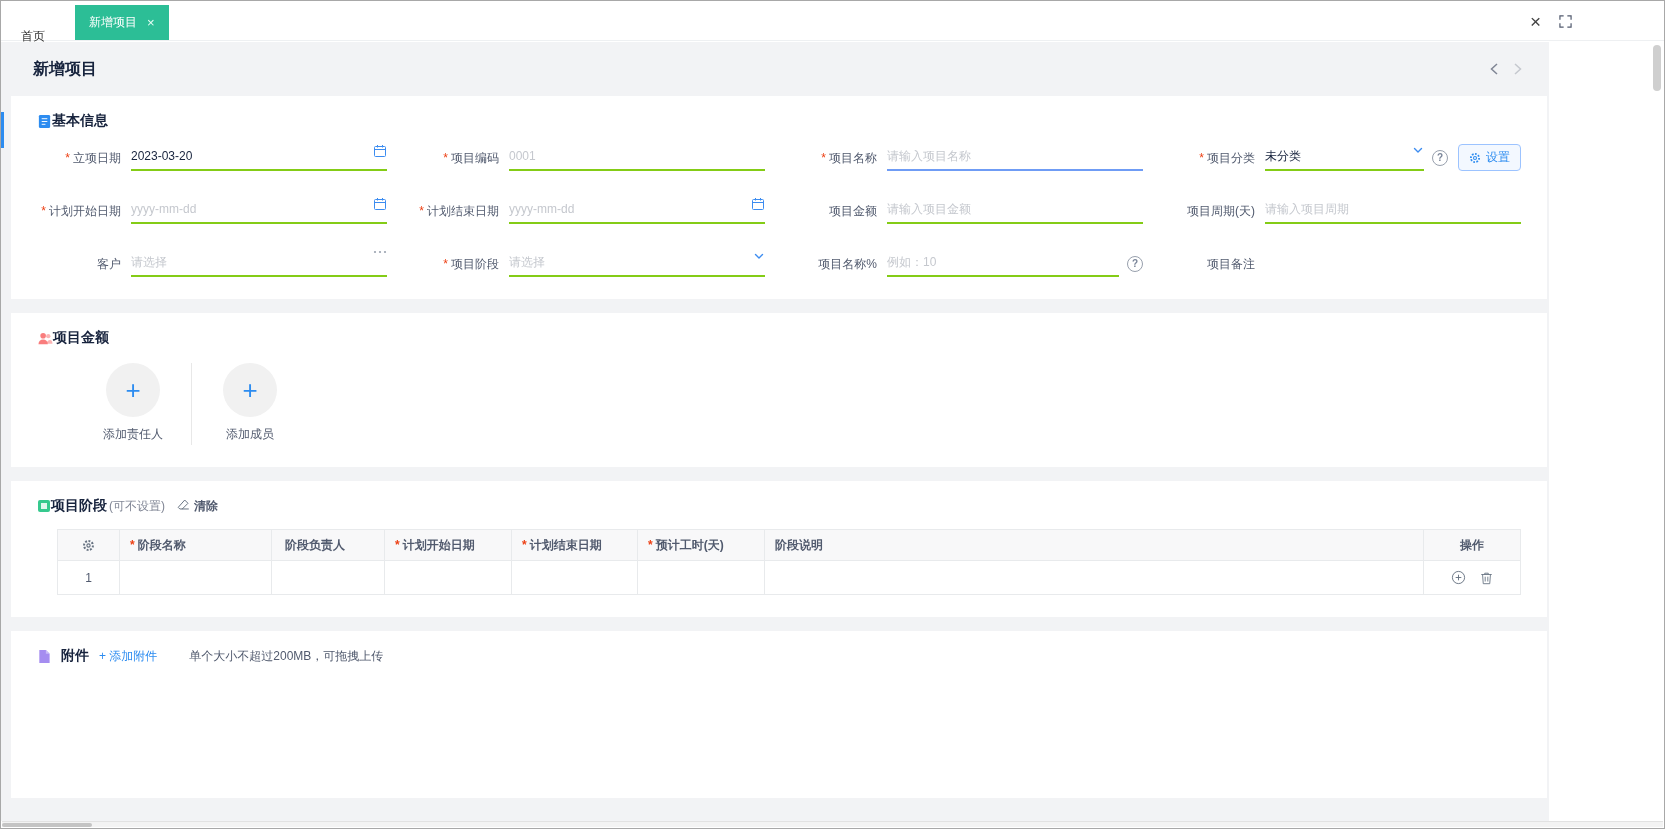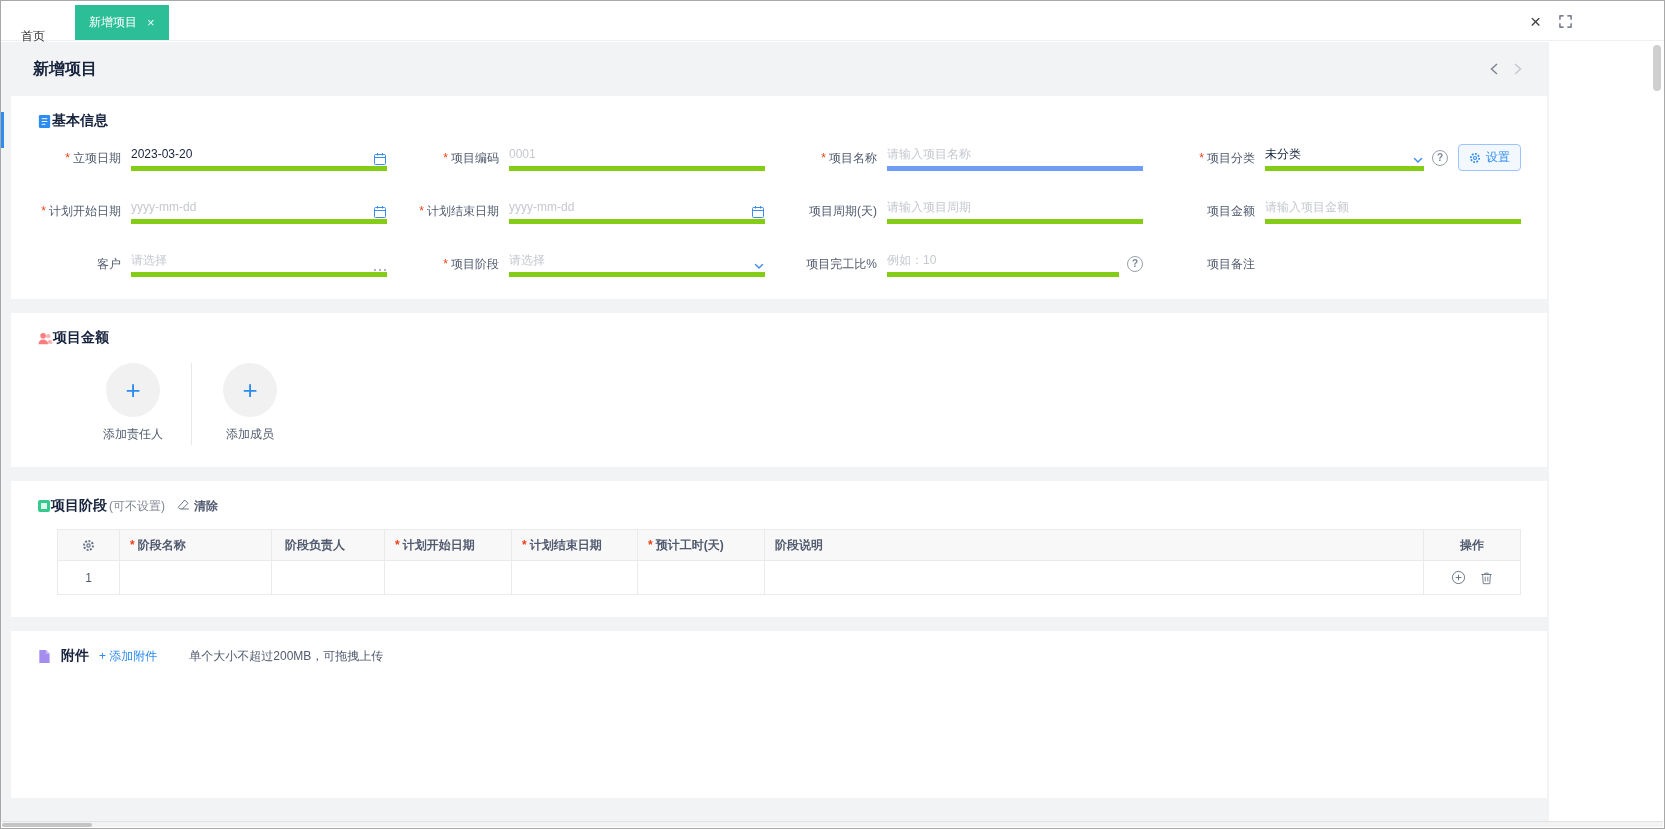--- a/index.html
+++ b/index.html
@@ -86,22 +86,22 @@
   }
   .field { display: flex; align-items: center; }
   .flabel {
     width: 94px; flex-shrink: 0;
     text-align: right; padding-right: 10px;
     color: #515a6e; line-height: 26px; white-space: nowrap;
   }
   .req { color: #ed4014; margin-right: 3px; }
   .fwrap {
     flex: 1; min-width: 0;
-    display: flex; align-items: flex-end;
-    border-bottom: 5px solid #84cc16;
+    display: flex; align-items: flex-start;
+    border-bottom: 2px solid #84cc16;
     height: 27px;
   }
   .fwrap.focus-underline { border-bottom-color: #6f9cf5; }
   .finput {
     border: none; outline: none; background: transparent;
     flex: 1; min-width: 0; font-size: 12px; color: #17233d;
     font-family: inherit; height: 24px;
   }
   .finput::placeholder { color: #c5c8ce; }
   .suffix { flex-shrink: 0; margin-left: 4px; display: flex; align-items: center; cursor: pointer; }
@@ -301,30 +301,30 @@
                 <rect x="1.5" y="2.5" width="11" height="10" rx="1" fill="none" stroke="#3c8cf0"></rect>
                 <line x1="1.5" y1="5.5" x2="12.5" y2="5.5" stroke="#3c8cf0"></line>
                 <line x1="4.5" y1="1" x2="4.5" y2="3.5" stroke="#3c8cf0"></line>
                 <line x1="9.5" y1="1" x2="9.5" y2="3.5" stroke="#3c8cf0"></line>
               </svg>
           </span>
         </div>
       </div>
 
       <div class="field">
+        <label class="flabel"><span class="req"></span><span>项目金额</span></label>
+        <div class="fwrap">
+          <input class="finput" placeholder="请输入项目金额" style="">
+        </div>
+      </div>
+
+      <div class="field">
         <label class="flabel"><span class="req"></span><span>项目周期(天)</span></label>
         <div class="fwrap">
           <input class="finput" placeholder="请输入项目周期" style="">
-        </div>
-      </div>
-
-      <div class="field">
-        <label class="flabel"><span class="req"></span><span>项目金额</span></label>
-        <div class="fwrap">
-          <input class="finput" placeholder="请输入项目金额" style="">
         </div>
       </div>
 
       <div class="field">
         <label class="flabel"><span class="req"></span><span>客户</span></label>
         <div class="fwrap">
           <input class="finput" placeholder="请选择" style="">
           <span class="suffix">
             <svg width="14" height="4" viewBox="0 0 14 4">
                 <circle cx="2" cy="2" r="1.1" fill="#9aa3b0"></circle>
@@ -341,21 +341,21 @@
           <input class="finput" placeholder="请选择" style="">
           <span class="suffix">
             <svg width="12" height="12" viewBox="0 0 12 12">
                 <path d="M2.5 4.5L6 8l3.5-3.5" fill="none" stroke="#3c8cf0" stroke-width="1.4" stroke-linecap="round" stroke-linejoin="round"></path>
               </svg>
           </span>
         </div>
       </div>
 
       <div class="field">
-        <label class="flabel"><span class="req"></span><span>项目完工比%</span></label>
+        <label class="flabel"><span class="req"></span><span>项目名称%</span></label>
         <div class="fwrap">
           <input class="finput" placeholder="例如：10" style="">
         </div>
         <span class="help-circle">?</span>
       </div>
 
       <div class="field">
         <label class="flabel"><span class="req"></span><span>项目备注</span></label>
       </div>
 

